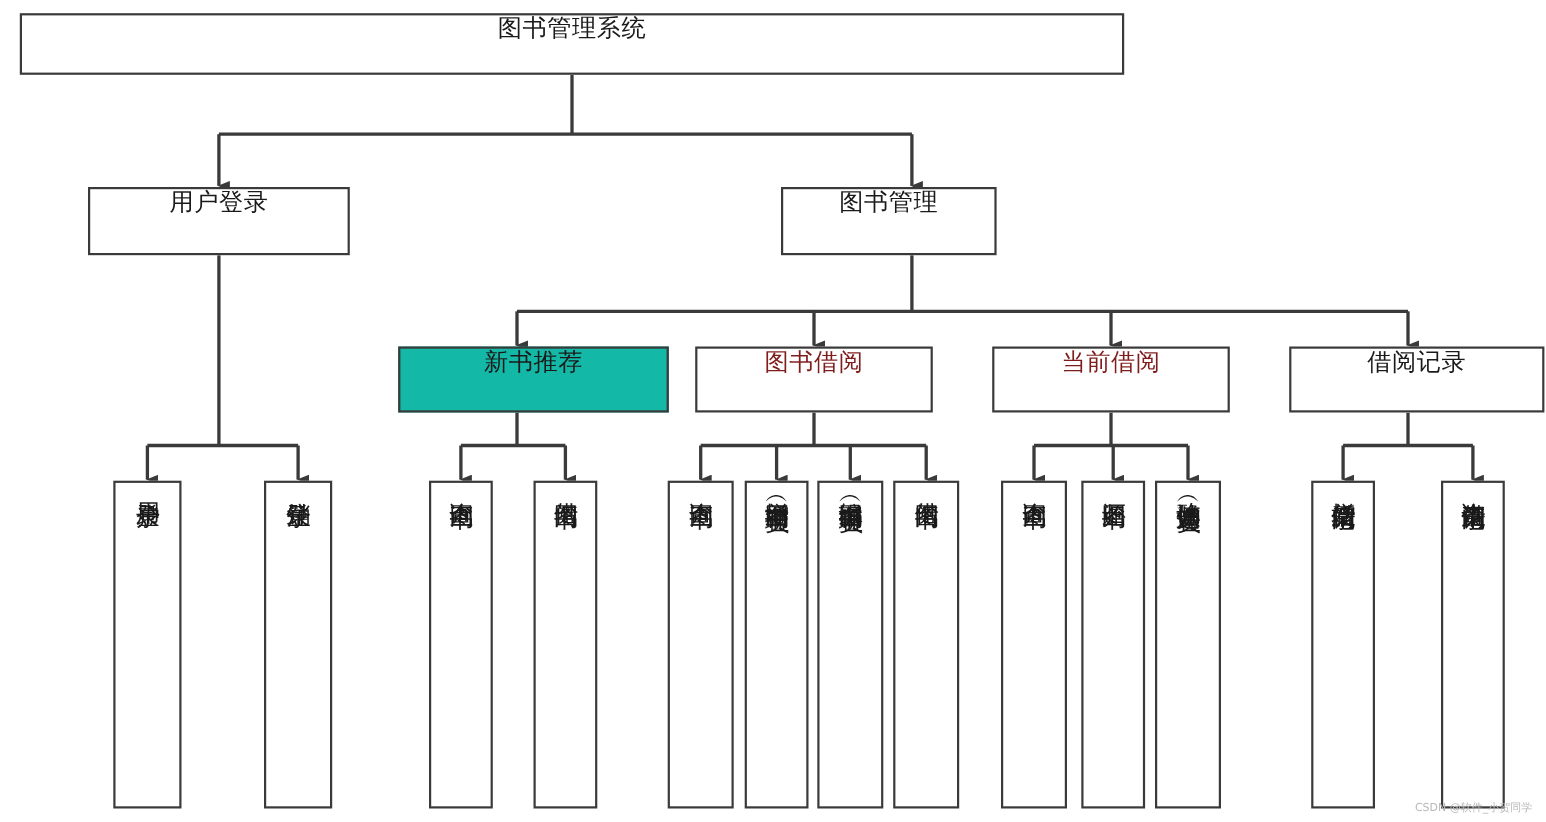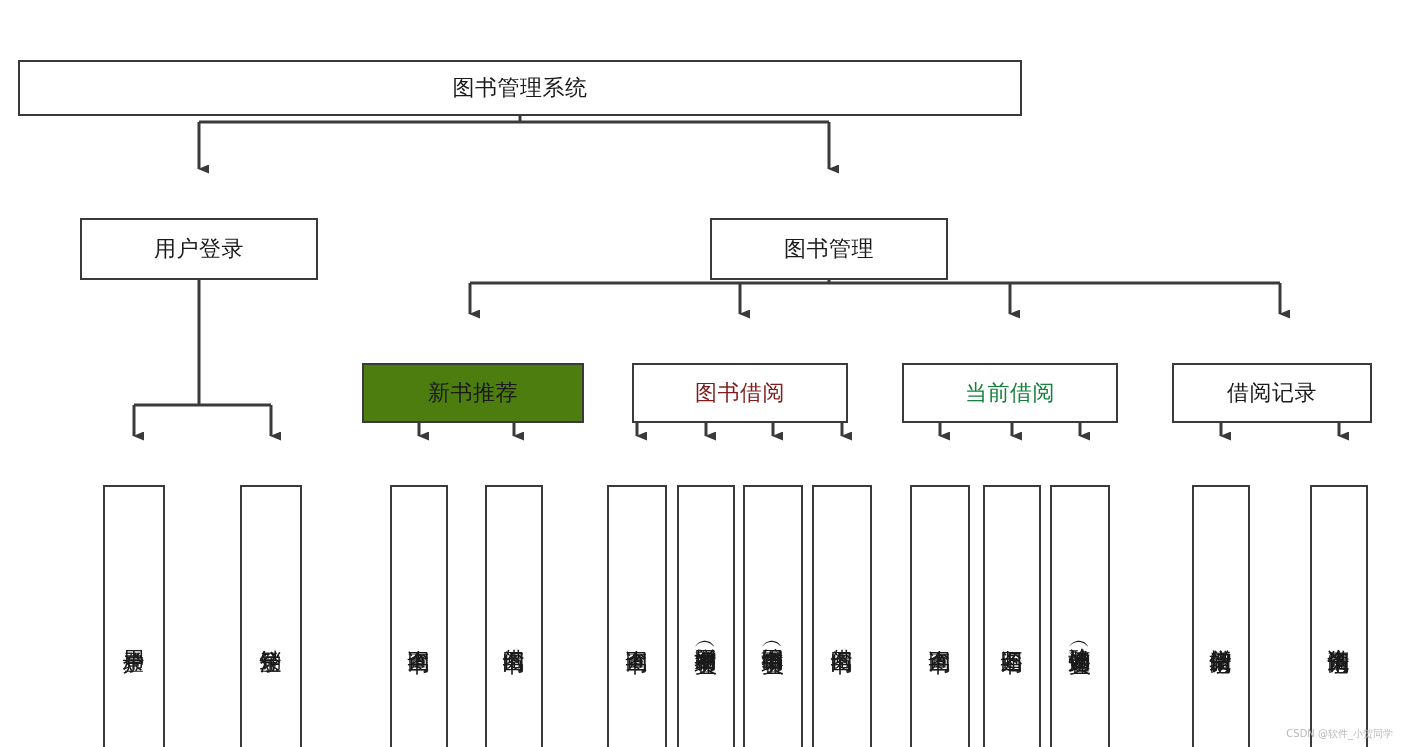--- a/index.html
+++ b/index.html
@@ -26,24 +26,23 @@
     width: 1405px;
     height: 747px;
     display: block;
   }
   .node-box {
     position: absolute;
     box-sizing: border-box;
     background: #ffffff;
     border: 2px solid #3a3a3a;
     display: flex;
-    align-items: center;
+    align-items: flex-start;
     justify-content: center;
     overflow: hidden;
-    margin-top: 48px;
   }
   .node-label-h {
     font-size: 22px;
     color: #1a1a1a;
     line-height: 1.15;
     letter-spacing: 0.5px;
     white-space: nowrap;
     text-align: center;
     font-family: "DejaVu Sans", "Liberation Sans", sans-serif;
   }
@@ -117,33 +116,33 @@
       </g>
   </svg>
 
   <div id="node-layer">
       <div class="node-box" id="node-root" style="left: 18px; top: 12px; width: 1004px; height: 56px; border-color: rgb(58, 58, 58); background: rgb(255, 255, 255);">
         <span class="node-label-h" style="color: rgb(26, 26, 26);">图书管理系统</span>
       </div>
       <div class="node-box" id="node-user-login" style="left: 80px; top: 170px; width: 238px; height: 62px; border-color: rgb(58, 58, 58); background: rgb(255, 255, 255);">
         <span class="node-label-h" style="color: rgb(26, 26, 26);">用户登录</span>
       </div>
-      <div class="node-box" id="node-book-manage" style="left: 710px; top: 170px; width: 238px; height: 62px; border-color: rgb(58, 58, 58); background: rgb(255, 255, 255);">
+      <div class="node-box" id="node-book-manage" style="left: 710px; top: 170px; width: 196px; height: 62px; border-color: rgb(58, 58, 58); background: rgb(255, 255, 255);">
         <span class="node-label-h" style="color: rgb(26, 26, 26);">图书管理</span>
       </div>
-      <div class="node-box" id="node-new-book-rec" style="left: 362px; top: 315px; width: 222px; height: 60px; border-color: rgb(58, 58, 58); background: #4d7c0f;">
+      <div class="node-box" id="node-new-book-rec" style="left: 362px; top: 315px; width: 246px; height: 60px; border-color: rgb(58, 58, 58); background: #14b8a6;">
         <span class="node-label-h" style="color: rgb(26, 26, 26);">新书推荐</span>
       </div>
       <div class="node-box" id="node-book-borrow" style="left: 632px; top: 315px; width: 216px; height: 60px; border-color: rgb(58, 58, 58); background: rgb(255, 255, 255);">
         <span class="node-label-h" style="color: #7f1d1d;">图书借阅</span>
       </div>
       <div class="node-box" id="node-current-borrow" style="left: 902px; top: 315px; width: 216px; height: 60px; border-color: rgb(58, 58, 58); background: rgb(255, 255, 255);">
-        <span class="node-label-h" style="color: #15803d;">当前借阅</span>
+        <span class="node-label-h" style="color: #7f1d1d;">当前借阅</span>
       </div>
-      <div class="node-box" id="node-borrow-record" style="left: 1172px; top: 315px; width: 200px; height: 60px; border-color: rgb(58, 58, 58); background: rgb(255, 255, 255);">
+      <div class="node-box" id="node-borrow-record" style="left: 1172px; top: 315px; width: 232px; height: 60px; border-color: rgb(58, 58, 58); background: rgb(255, 255, 255);">
         <span class="node-label-h" style="color: rgb(26, 26, 26);">借阅记录</span>
       </div>
       <div class="node-box" id="node-leaf-user-login" style="left: 103px; top: 437px; width: 62px; height: 298px; border-color: rgb(58, 58, 58); background: rgb(255, 255, 255);">
         <span class="node-label-v" style="color: rgb(26, 26, 26);">用户登录</span>
       </div>
       <div class="node-box" id="node-leaf-user-logout" style="left: 240px; top: 437px; width: 62px; height: 298px; border-color: rgb(58, 58, 58); background: rgb(255, 255, 255);">
         <span class="node-label-v" style="color: rgb(26, 26, 26);">注销登录</span>
       </div>
       <div class="node-box" id="node-leaf-query-book-1" style="left: 390px; top: 437px; width: 58px; height: 298px; border-color: rgb(58, 58, 58); background: rgb(255, 255, 255);">
         <span class="node-label-v" style="color: rgb(26, 26, 26);">查询图书</span>

